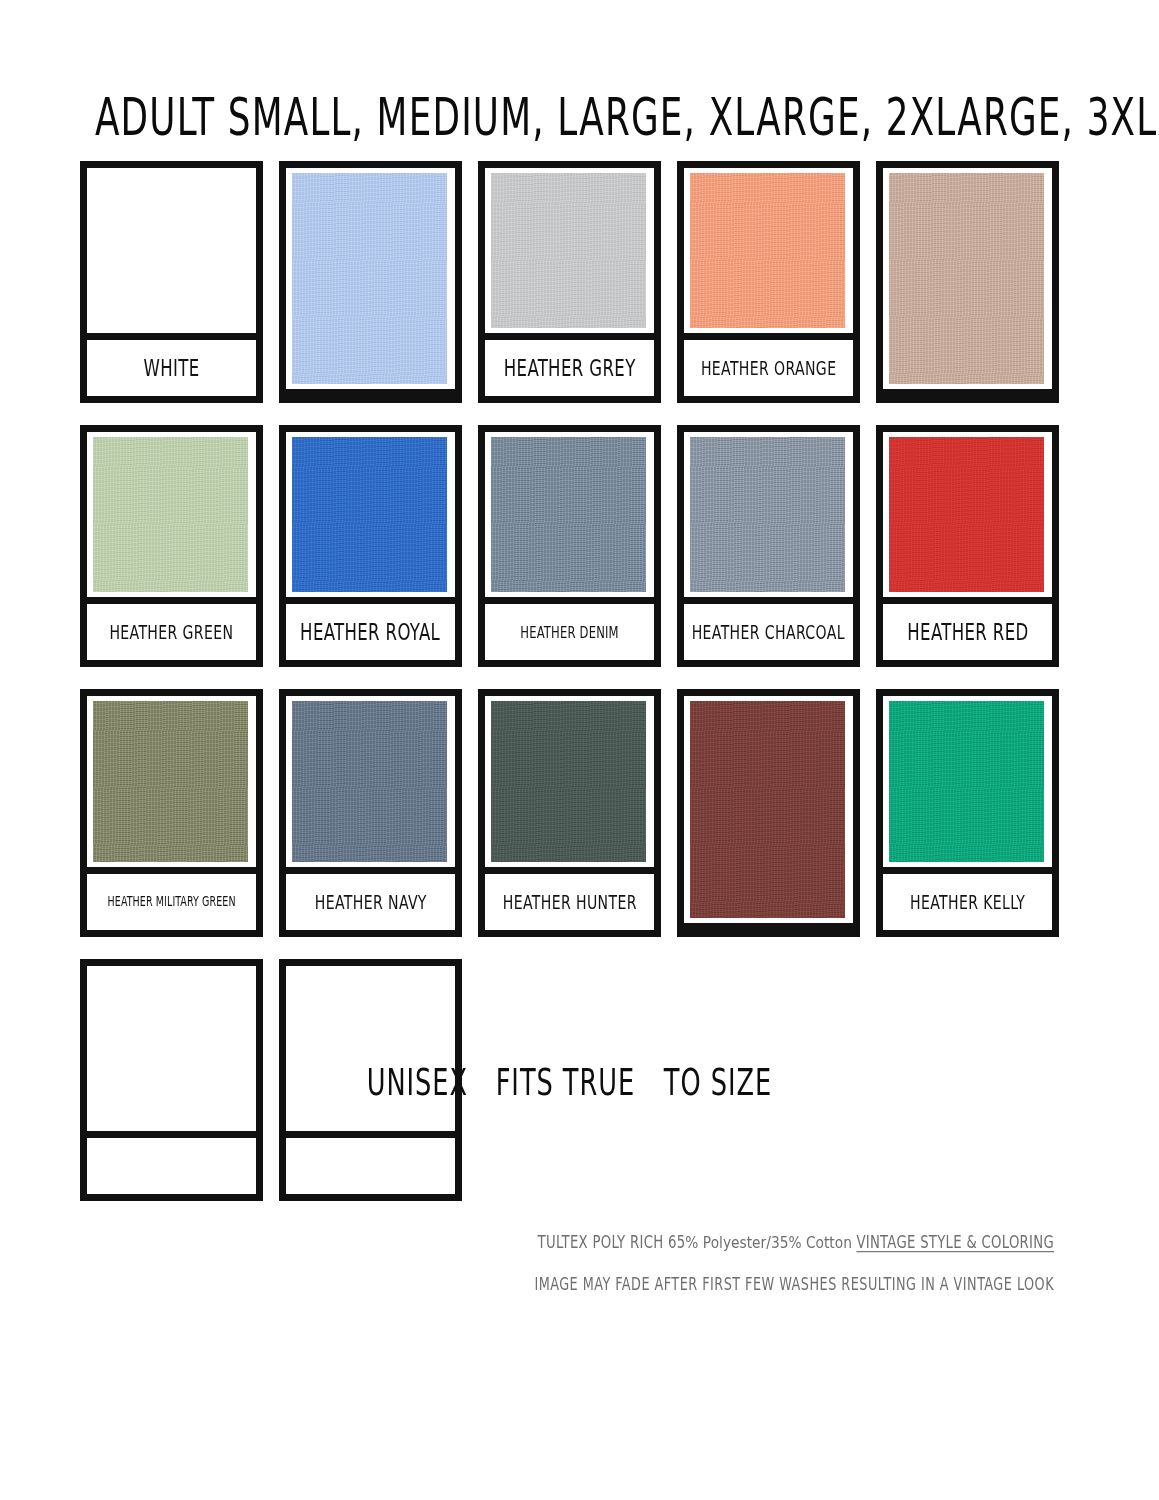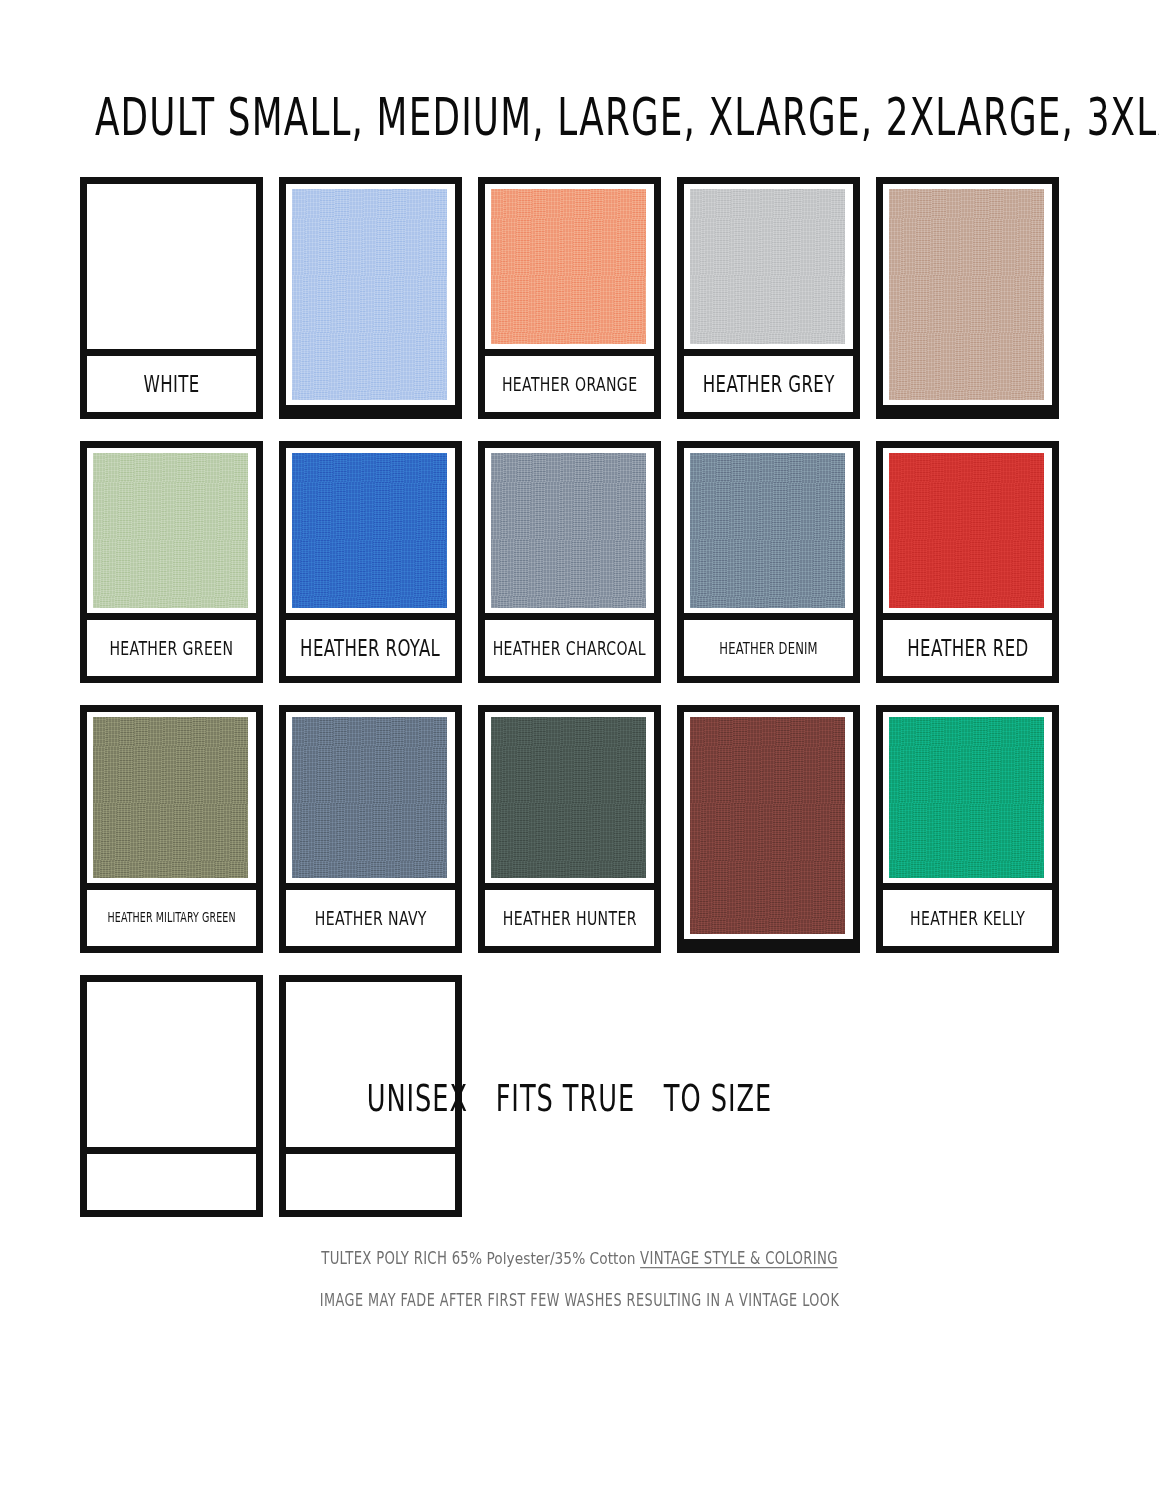--- a/index.html
+++ b/index.html
@@ -30,21 +30,21 @@
     color: #0b0b0b;
     transform: scaleX(0.97) scaleY(1.25);
     transform-origin: center top;
     line-height: 1.0;
     margin-top: 14px;
     white-space: nowrap;
   }
 
   
   .grid {
-    margin-top: 44px;
+    margin-top: 28px;
     display: grid;
     grid-template-columns: repeat(5, 183px);
     grid-template-rows: 242px 242px 248px 242px;
     column-gap: 16px;
     row-gap: 22px;
   }
 
   
   .card {
     border: 7px solid #111111;
@@ -132,21 +132,21 @@
     letter-spacing: 1px;
     color: #0e0e0e;
     transform: scaleX(0.95) scaleY(1.22);
     white-space: nowrap;
     line-height: 1;
   }
 
   
   .footer {
     margin-top: 34px;
-    text-align: center;
+    text-align: right;
   }
   .footer-line {
     font-family: "DejaVu Sans Condensed", "DejaVu Sans", sans-serif;
     color: #6f6f6f;
     line-height: 1;
     white-space: nowrap;
   }
   .footer-line1 {
     font-size: 15.5px;
     transform: scaleX(0.95) scaleY(1.15);
@@ -186,38 +186,38 @@
         </div>
       </div>
       <div class="card">
         <div class="swatch-area">
           <div class="swatch tex" style="background: rgb(169, 194, 234);"></div>
         </div>
         <div class="label-divider"></div>
       </div>
       <div class="card">
         <div class="swatch-area">
+          <div class="swatch tex" style="background: rgb(191, 193, 195);"></div>
+        </div>
+        <div class="label-divider"></div>
+        <div class="label-area">
+          <div class="label lg">HEATHER GREY</div>
+        </div>
+      </div>
+      <div class="card">
+        <div class="swatch-area">
           <div class="swatch tex" style="background: rgb(240, 147, 113);"></div>
         </div>
         <div class="label-divider"></div>
         <div class="label-area">
           <div class="label md">HEATHER ORANGE</div>
         </div>
       </div>
       <div class="card">
         <div class="swatch-area">
-          <div class="swatch tex" style="background: rgb(191, 193, 195);"></div>
-        </div>
-        <div class="label-divider"></div>
-        <div class="label-area">
-          <div class="label lg">HEATHER GREY</div>
-        </div>
-      </div>
-      <div class="card">
-        <div class="swatch-area">
           <div class="swatch tex" style="background: rgb(192, 161, 144);"></div>
         </div>
         <div class="label-divider"></div>
       </div>
       <div class="card">
         <div class="swatch-area">
           <div class="swatch tex" style="background: rgb(181, 201, 164);"></div>
         </div>
         <div class="label-divider"></div>
         <div class="label-area">
@@ -228,34 +228,34 @@
         <div class="swatch-area">
           <div class="swatch tex" style="background: rgb(44, 98, 192);"></div>
         </div>
         <div class="label-divider"></div>
         <div class="label-area">
           <div class="label lg">HEATHER ROYAL</div>
         </div>
       </div>
       <div class="card">
         <div class="swatch-area">
+          <div class="swatch tex" style="background: rgb(108, 125, 144);"></div>
+        </div>
+        <div class="label-divider"></div>
+        <div class="label-area">
+          <div class="label sm">HEATHER DENIM</div>
+        </div>
+      </div>
+      <div class="card">
+        <div class="swatch-area">
           <div class="swatch tex" style="background: rgb(125, 137, 153);"></div>
         </div>
         <div class="label-divider"></div>
         <div class="label-area">
           <div class="label md">HEATHER CHARCOAL</div>
-        </div>
-      </div>
-      <div class="card">
-        <div class="swatch-area">
-          <div class="swatch tex" style="background: rgb(108, 125, 144);"></div>
-        </div>
-        <div class="label-divider"></div>
-        <div class="label-area">
-          <div class="label sm">HEATHER DENIM</div>
         </div>
       </div>
       <div class="card">
         <div class="swatch-area">
           <div class="swatch tex" style="background: rgb(204, 47, 44);"></div>
         </div>
         <div class="label-divider"></div>
         <div class="label-area">
           <div class="label lg">HEATHER RED</div>
         </div>

